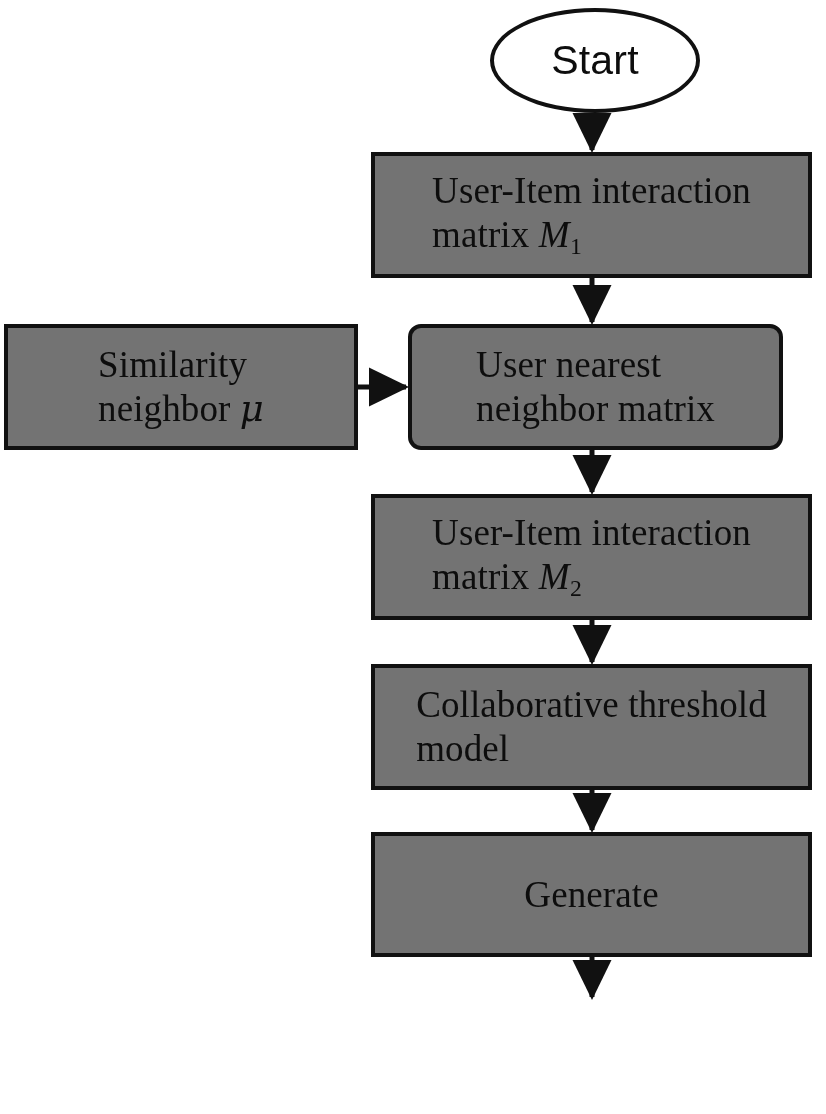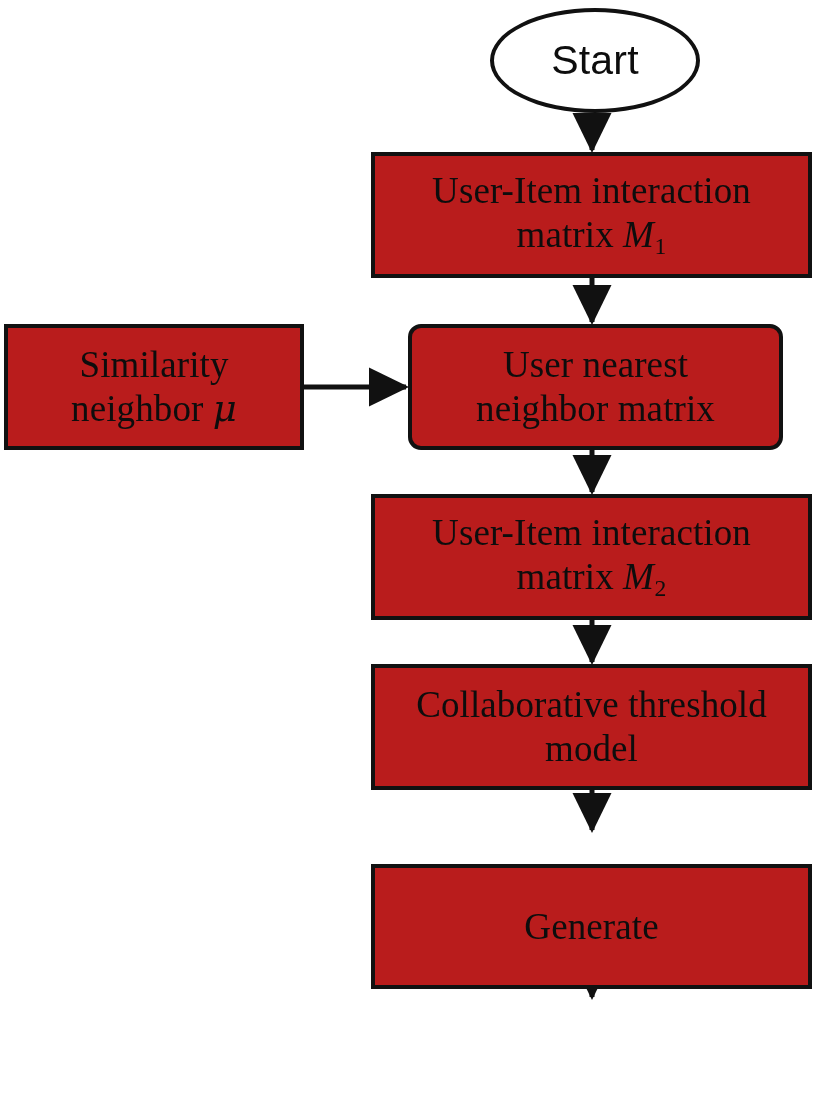--- a/index.html
+++ b/index.html
@@ -24,26 +24,26 @@
     top: 0;
     width: 826px;
     height: 1114px;
   }
   .node {
     position: absolute;
     box-sizing: border-box;
     display: flex;
     align-items: center;
     justify-content: center;
-    text-align: center;
+    text-align: left;
     color: #0d0d0d;
   }
   .process {
     border: 4px solid #111111;
-    background: #b91c1c;
+    background: #737373;
     font-family: "Liberation Serif", "DejaVu Serif", serif;
     font-size: 37px;
     line-height: 1.18;
     letter-spacing: 0.1px;
   }
   .terminator {
     border: 4px solid #111111;
     background: #ffffff;
     border-radius: 50%;
     font-family: "Liberation Sans", "DejaVu Sans", sans-serif;
@@ -101,21 +101,21 @@
     <span class="node-label">Start</span>
   </div>
 
   <div class="node process" style="left:371px; top:152px; width:441px; height:126px;">
     <span class="node-label">
       <span>User-Item interaction</span><br>
       <span>matrix </span><span class="mvar">M</span><span class="sub">1</span>
     </span>
   </div>
 
-  <div class="node process" style="left:4px; top:324px; width:300px; height:126px;">
+  <div class="node process" style="left:4px; top:324px; width:354px; height:126px;">
     <span class="node-label">
       <span>Similarity</span><br>
       <span>neighbor </span><span class="greek">μ</span>
     </span>
   </div>
 
   <div class="node process" style="left:408px; top:324px; width:375px; height:126px;border-radius:13px;">
     <span class="node-label">
       <span>User nearest</span><br>
       <span>neighbor matrix</span>
@@ -129,20 +129,20 @@
     </span>
   </div>
 
   <div class="node process" style="left:371px; top:664px; width:441px; height:126px;">
     <span class="node-label">
       <span>Collaborative threshold</span><br>
       <span>model</span>
     </span>
   </div>
 
-  <div class="node process" style="left:371px; top:832px; width:441px; height:125px;margin-top:32px;">
+  <div class="node process" style="left:371px; top:832px; width:441px; height:125px;">
     <span class="node-label">
       <span>Generate</span><br>
     </span>
   </div>
 
 
 </div>
 
 </body></html>

